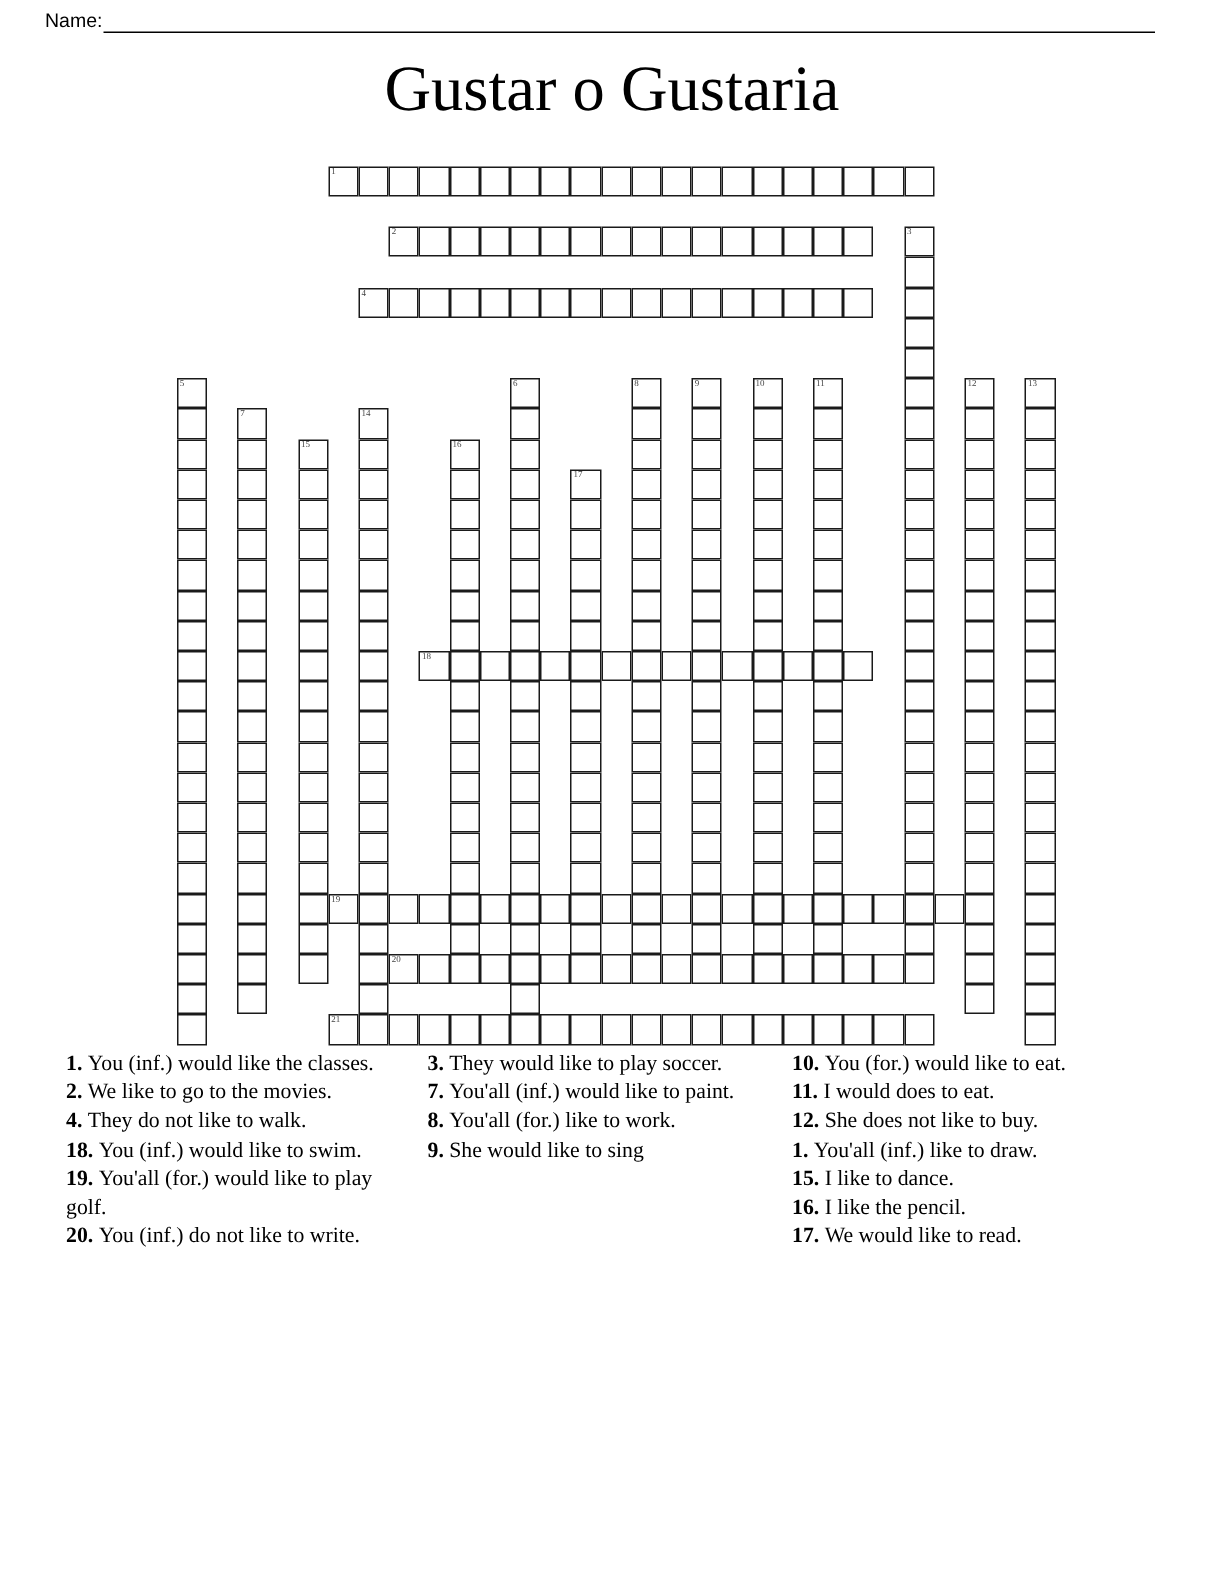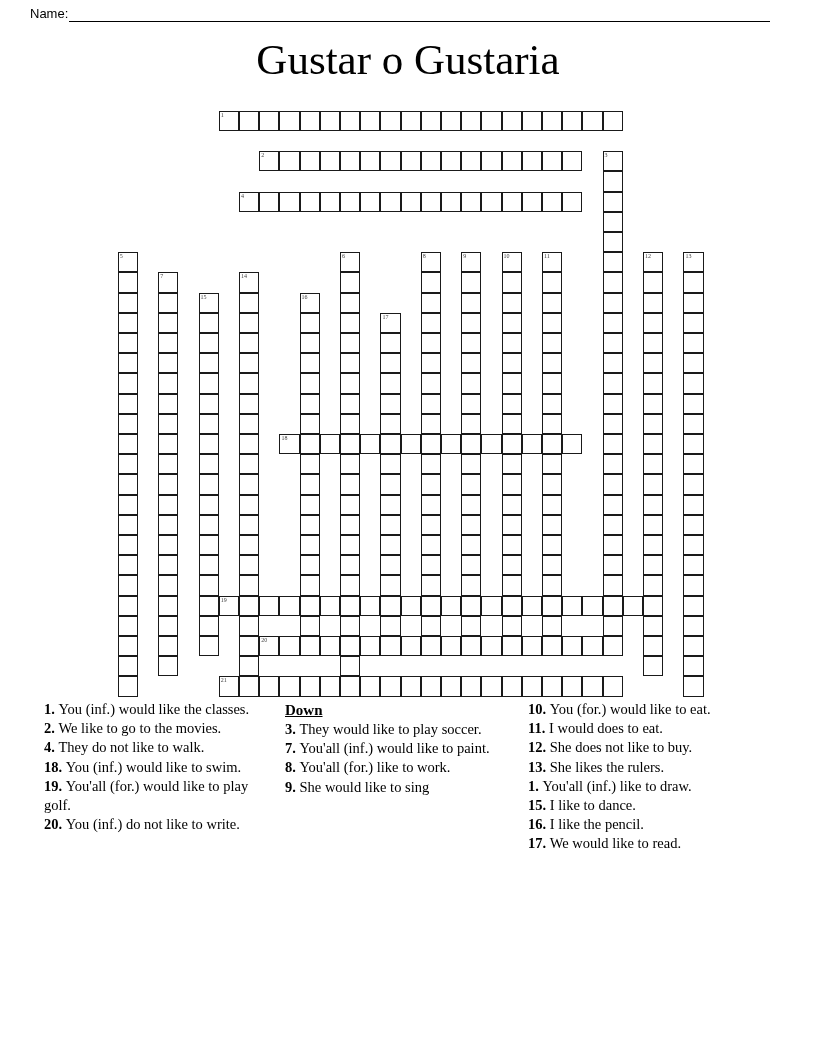--- a/index.html
+++ b/index.html
@@ -542,29 +542,27 @@
 <div id="clues">
   <div class="clue-col c1">
       <div class="clue"><span class="cnum">1. </span><span>You (inf.) would like the classes.</span></div>
       <div class="clue"><span class="cnum">2. </span><span>We like to go to the movies.</span></div>
       <div class="clue"><span class="cnum">4. </span><span>They do not like to walk.</span></div>
       <div class="clue"><span class="cnum">18. </span><span>You (inf.) would like to swim.</span></div>
       <div class="clue"><span class="cnum">19. </span><span>You'all (for.) would like to play golf.</span></div>
       <div class="clue"><span class="cnum">20. </span><span>You (inf.) do not like to write.</span></div>
     </div>
   <div class="clue-col c2">
-      <div class="clue-heading">Down</div>
       <div class="clue"><span class="cnum">3. </span><span>They would like to play soccer.</span></div>
       <div class="clue"><span class="cnum">7. </span><span>You'all (inf.) would like to paint.</span></div>
       <div class="clue"><span class="cnum">8. </span><span>You'all (for.) like to work.</span></div>
       <div class="clue"><span class="cnum">9. </span><span>She would like to sing</span></div>
     </div>
   <div class="clue-col c3">
       <div class="clue"><span class="cnum">10. </span><span>You (for.) would like to eat.</span></div>
       <div class="clue"><span class="cnum">11. </span><span>I would does to eat.</span></div>
       <div class="clue"><span class="cnum">12. </span><span>She does not like to buy.</span></div>
-      <div class="clue"><span class="cnum">13. </span><span>She likes the rulers.</span></div>
       <div class="clue"><span class="cnum">1. </span><span>You'all (inf.) like to draw.</span></div>
       <div class="clue"><span class="cnum">15. </span><span>I like to dance.</span></div>
       <div class="clue"><span class="cnum">16. </span><span>I like the pencil.</span></div>
       <div class="clue"><span class="cnum">17. </span><span>We would like to read.</span></div>
     </div>
 </div>
 
 </body></html>

